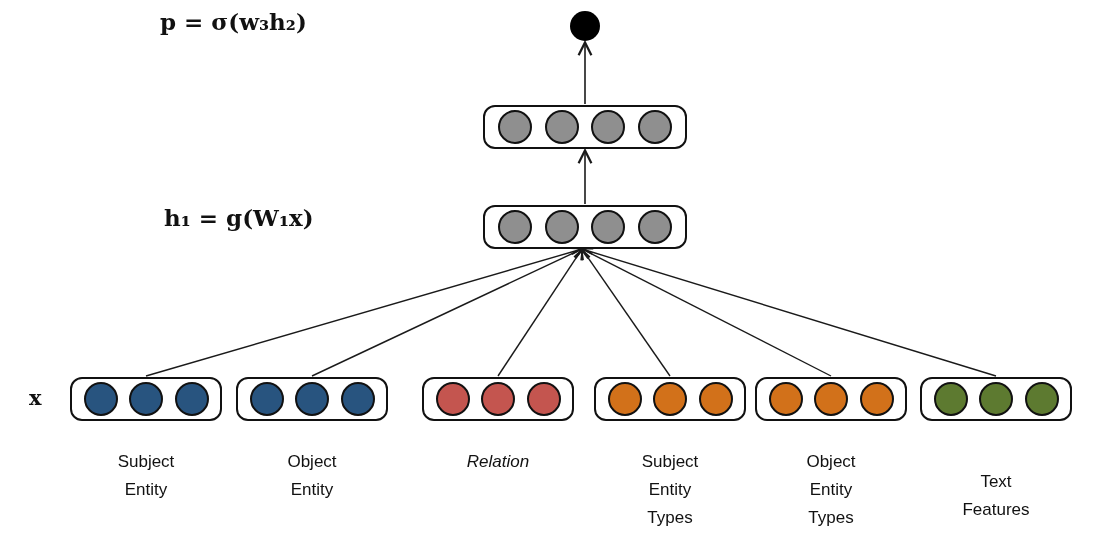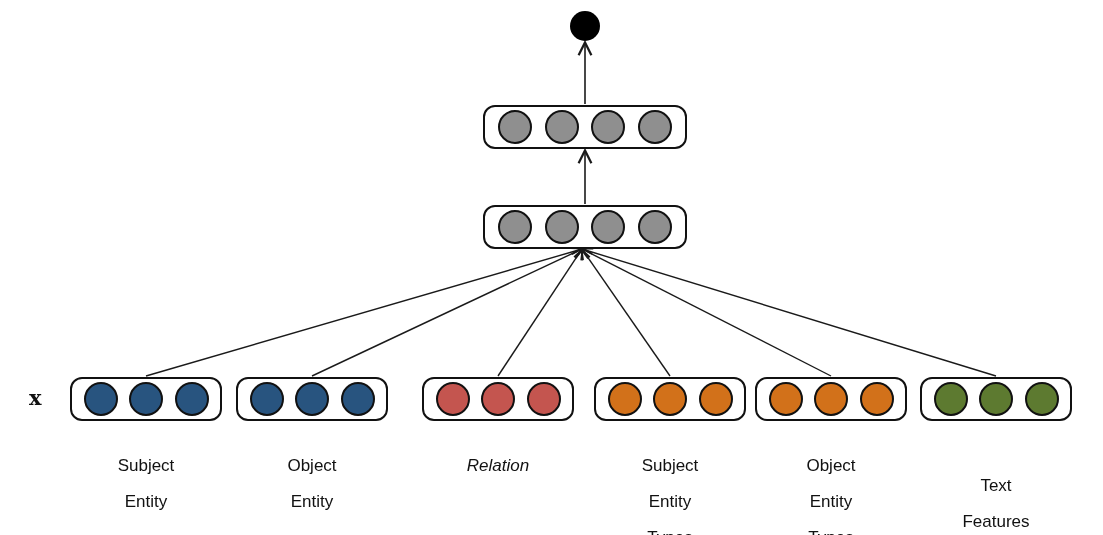--- a/index.html
+++ b/index.html
@@ -24,21 +24,21 @@
     position:absolute;border:2px solid #111;border-radius:12px;background:#fff;
     display:flex;justify-content:space-evenly;align-items:center;
     box-sizing:border-box;
   }
   .node{
     width:34px;height:34px;border-radius:50%;border:2px solid #111;
     box-sizing:border-box;
   }
   .group-label{
     position:absolute;width:180px;text-align:center;font-size:17px;
-    line-height:36px;color:#111;white-space:pre-line;
+    line-height:28px;color:#111;white-space:pre-line;
   }
 </style>
 </head>
 <body>
 
 <div class="canvas">
 
   <svg id="wires" width="1103" height="535">
     <defs>
       <marker id="arrow" viewBox="0 0 10 10" refX="8" refY="5" markerWidth="10" markerHeight="10" orient="auto">
@@ -48,20 +48,22 @@
     <line x1="585" y1="204" x2="585" y2="152" stroke="#1a1a1a" stroke-width="1.6" marker-end="url(#arrow)"></line>
     <line x1="585" y1="104" x2="585" y2="44" stroke="#1a1a1a" stroke-width="1.6" marker-end="url(#arrow)"></line>
   <line x1="146" y1="376" x2="582" y2="249" stroke="#1a1a1a" stroke-width="1.4" marker-end="url(#arrow)"></line>
       <line x1="312" y1="376" x2="582" y2="249" stroke="#1a1a1a" stroke-width="1.4" marker-end="url(#arrow)"></line>
       <line x1="498" y1="376" x2="582" y2="249" stroke="#1a1a1a" stroke-width="1.4" marker-end="url(#arrow)"></line>
       <line x1="670" y1="376" x2="582" y2="249" stroke="#1a1a1a" stroke-width="1.4" marker-end="url(#arrow)"></line>
       <line x1="831" y1="376" x2="582" y2="249" stroke="#1a1a1a" stroke-width="1.4" marker-end="url(#arrow)"></line>
       <line x1="996" y1="376" x2="582" y2="249" stroke="#1a1a1a" stroke-width="1.4" marker-end="url(#arrow)"></line>
     </svg>
 
+  <div class="formula" style="left:160px;top:8px">p = σ(w₃h₂)</div>
+  <div class="formula" style="left:164px;top:204px">h₁ = g(W₁x)</div>
 
   <div class="x-label" style="left:29px;top:385px">x</div>
 
   <div class="output-node"></div>
 
   <div id="hidden-layers">
       <div class="node-box" style="left: 483px; top: 105px; width: 204px; height: 44px;">
         <div class="node" style="background: rgb(143, 143, 143);"></div>
         <div class="node" style="background: rgb(143, 143, 143);"></div>
         <div class="node" style="background: rgb(143, 143, 143);"></div>

